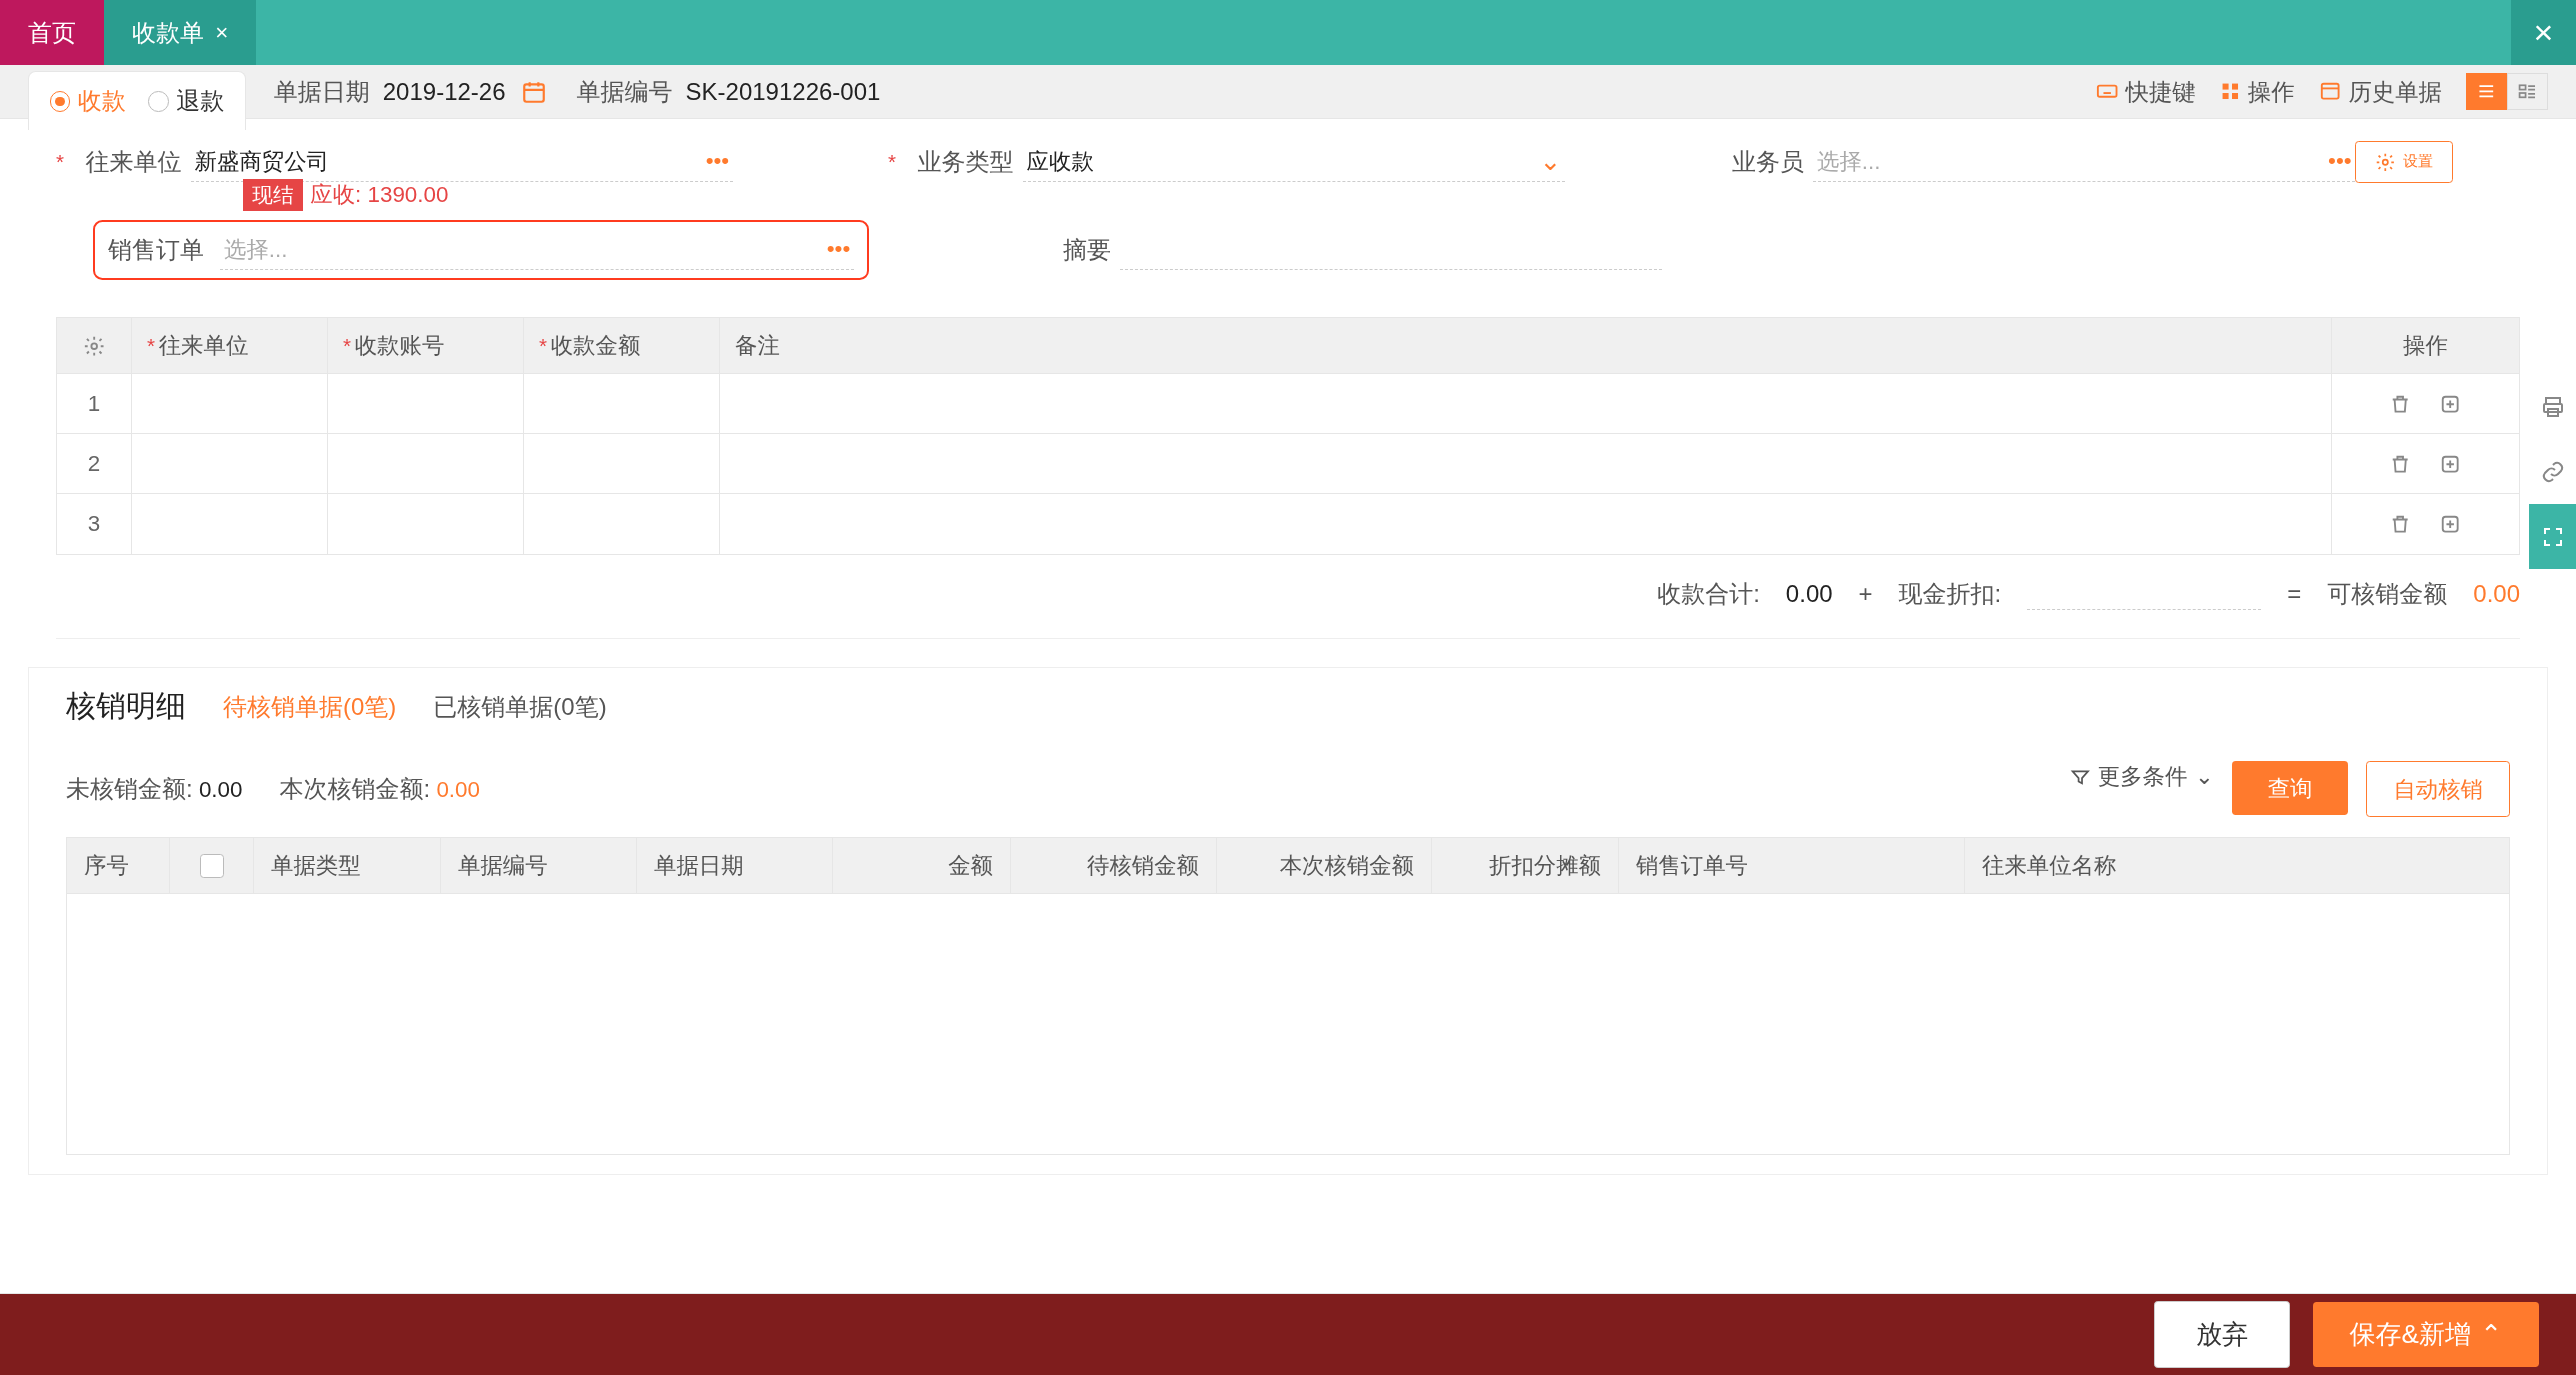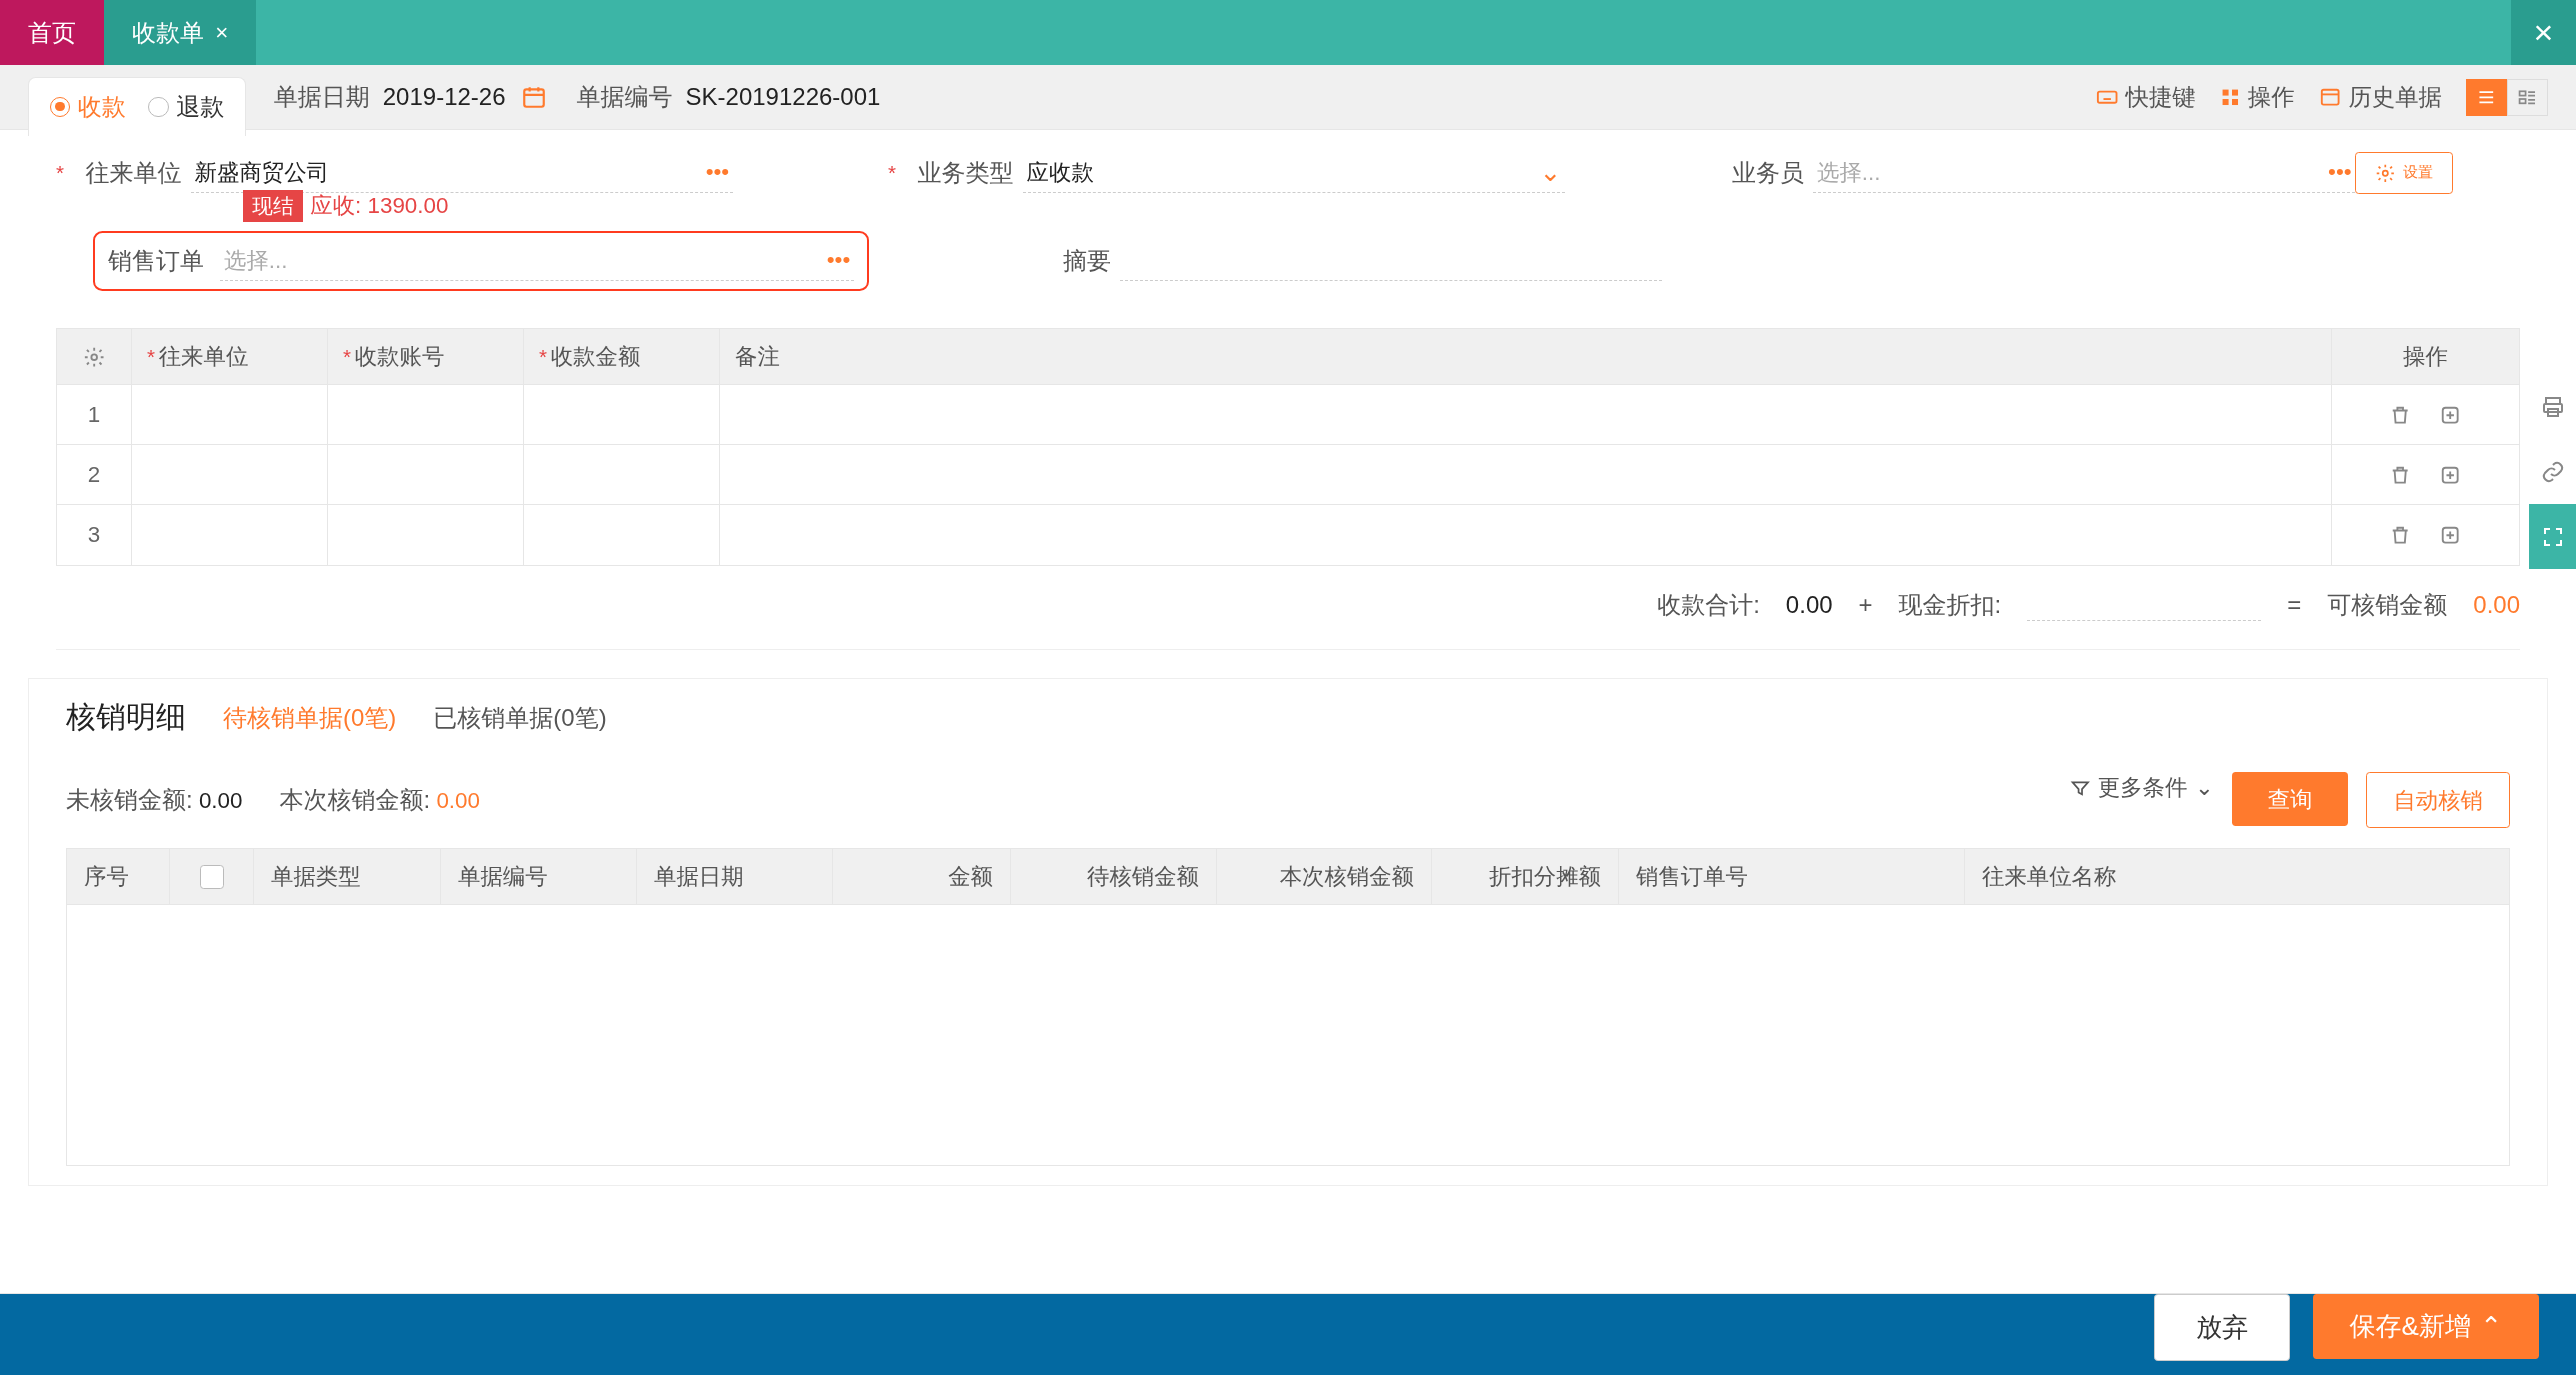--- a/index.html
+++ b/index.html
@@ -3,21 +3,21 @@
 <meta charset="utf-8">
 <style>
 * { box-sizing: border-box; margin: 0; padding: 0; }
 html, body { width: 2576px; height: 1376px; font-family: "Microsoft YaHei", "PingFang SC", sans-serif; font-size: 22.4px; color: #333; background: #fff; }
 .header-bar { height: 65px; background: #3cb5a6; display: flex; align-items: stretch; position: relative; }
 .tab { display: flex; align-items: center; padding: 0 28px; color: #fff; font-size: 24px; cursor: pointer; }
 .tab.inactive { background: #be185d; }
 .tab.active { background: #2a9d8f; }
 .tab .close-x { margin-left: 11.2px; font-size: 22.4px; }
 .header-close { position: absolute; right: 0; top: 0; width: 65px; height: 65px; background: #2a9d8f; display: flex; align-items: center; justify-content: center; color: #fff; font-size: 34px; cursor: pointer; }
-.sub-bar { height: 65px; background: #f0f0f0; border-bottom: 0.9px solid #e6e6e6; display: flex; align-items: center; padding: 0 28px; position: relative; }
+.sub-bar { height: 54px; background: #f0f0f0; border-bottom: 0.9px solid #e6e6e6; display: flex; align-items: center; padding: 0 28px; position: relative; }
 .type-toggle { background: #fff; border: 0.9px solid #e6e6e6; border-bottom: none; border-radius: 7.5px 7.5px 0 0; padding: 13px 20.6px; display: flex; align-items: center; gap: 22.4px; position: relative; top: 9.3px; }
 .radio-opt { display: flex; align-items: center; gap: 7.5px; cursor: pointer; font-size: 24px; }
 .radio-circle { width: 20.6px; height: 20.6px; border-radius: 50%; border: 1.9px solid #bbb; display: inline-flex; align-items: center; justify-content: center; }
 .radio-opt.selected .radio-circle { border-color: #ff7a2d; }
 .radio-opt.selected .radio-circle::after { content: ""; width: 9.3px; height: 9.3px; border-radius: 50%; background: #ff7a2d; display: block; }
 .radio-opt.selected { color: #ff7a2d; }
 .sub-field { display: flex; align-items: center; margin-left: 28px; font-size: 24px; color: #555; }
 .sub-field .val { margin-left: 13px; color: #222; }
 .cal-icon { margin-left: 13px; width: 30px; height: 30px; display: inline-flex; align-items: center; justify-content: center; color: #ff7a2d; }
 .sub-right { margin-left: auto; display: flex; align-items: center; gap: 24px; }
@@ -87,21 +87,21 @@
 .dc-code { width: 196px; }
 .dc-date { width: 196px; }
 .dc-due { width: 262px; }
 .dc-amt { width: 178px; justify-content: flex-end; }
 .dc-pend { width: 206px; justify-content: flex-end; }
 .dc-this { width: 215px; justify-content: flex-end; }
 .dc-disc { width: 187px; justify-content: flex-end; }
 .dc-order { width: 346px; }
 .dc-cust { flex: 1; }
 .dth:last-child { border-right: none; }
-.footer-bar { position: absolute; bottom: 0; left: 0; right: 0; height: 82px; border-top: 0.9px solid #e6e6e6; background: #0369a1; display: flex; align-items: flex-start; justify-content: flex-end; gap: 22.4px; padding: 0 37px; }
+.footer-bar { position: absolute; bottom: 0; left: 0; right: 0; height: 82px; border-top: 0.9px solid #e6e6e6; background: #7f1d1d; display: flex; align-items: center; justify-content: flex-end; gap: 22.4px; padding: 0 37px; }
 .foot-btn-outline { border: 0.9px solid #ccc; background: #fff; color: #333; padding: 15px 41px; border-radius: 3.7px; font-size: 26px; cursor: pointer; }
 .foot-btn-solid { background: #ff7a2d; color: #fff; border: none; padding: 15px 37px; border-radius: 3.7px; font-size: 26px; cursor: pointer; display: flex; align-items: center; gap: 9.3px; }
 .side-rail { position: absolute; right: 0; top: 374px; width: 47px; display: flex; flex-direction: column; }
 .rail-btn { width: 47px; height: 65px; display: flex; align-items: center; justify-content: center; color: #888; cursor: pointer; font-size: 26px; }
 .rail-btn.exp { background: #3cb5a6; color: #fff; }
 svg { display: block; }
 </style>
 </head>
 <body>
 

